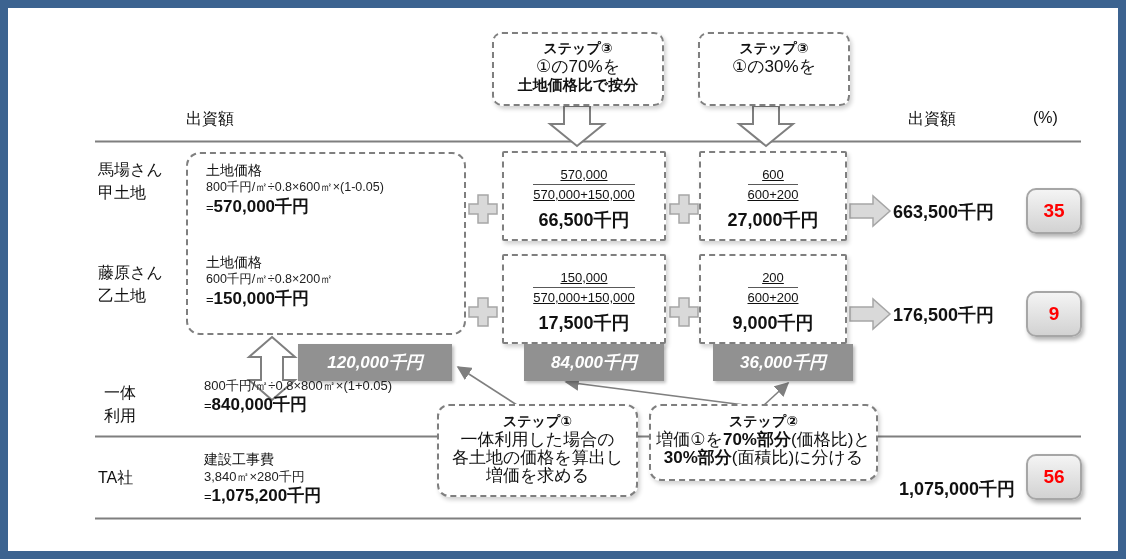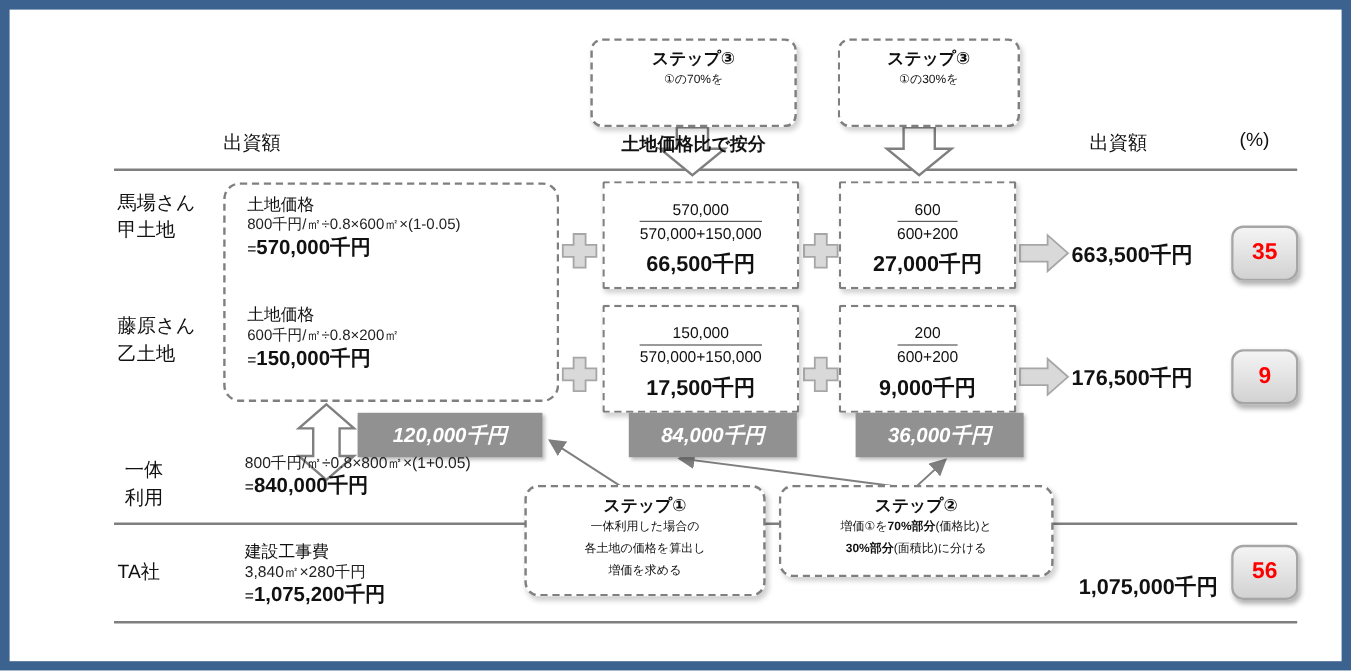--- a/index.html
+++ b/index.html
@@ -11,27 +11,27 @@
   .dashed-box{border:2px dashed #7F7F7F;border-radius:10px;background:#fff;box-shadow:2px 3px 4px rgba(0,0,0,0.18);box-sizing:border-box;text-align:center;}
   .big-dash{border:2px dashed #7F7F7F;border-radius:14px;background:#fff;box-sizing:border-box;}
   .hdr{font-size:16px;color:#111;}
   .rowlbl{font-size:16px;line-height:23px;color:#111;white-space:nowrap;}
   .landtitle{font-size:14px;line-height:18px;}
   .formula{font-size:12.5px;line-height:17px;color:#222;}
   .eqline{line-height:22px;}
   .eq{font-size:13px;}
   .bigval{font-size:17px;font-weight:bold;}
   .fracbox{display:flex;flex-direction:column;align-items:center;justify-content:center;padding-top:6px;}
-  .fraction{display:inline-flex;flex-direction:column;align-items:center;font-size:13px;line-height:17px;}
+  .fraction{display:inline-flex;flex-direction:column;align-items:center;font-size:13px;line-height:17px;text-decoration:underline;}
   .num{border-bottom:1.5px solid #595959;width:100%;text-align:center;padding:0 3px 1px 3px;box-sizing:border-box;}
   .den{padding-top:1px;}
   .fracval{font-size:18px;font-weight:bold;margin-top:5px;}
   .stepbox{line-height:18px;}
   .steptitle{font-size:14px;font-weight:bold;line-height:19px;}
-  .stepline{font-size:10px;line-height:18px;}
+  .stepline{font-size:17px;line-height:18px;}
   .grayband{background:#919191;color:#fff;font-weight:bold;font-size:17px;box-shadow:2px 2px 3px rgba(0,0,0,0.25);display:flex;align-items:center;justify-content:center;font-style:italic;}
   .pctbox{border:2px solid #A6A6A6;border-radius:10px;background:linear-gradient(#F4F4F4,#D2D2D2);box-shadow:2px 3px 4px rgba(0,0,0,0.3);color:#FF0000;font-weight:bold;font-size:19px;display:flex;align-items:center;justify-content:center;box-sizing:border-box;}
   .total{font-size:18px;font-weight:bold;white-space:nowrap;}
   .b{font-weight:bold;}
 </style>
 </head>
 <body>
 
 <div id="stage">
 
@@ -66,21 +66,21 @@
     <line x1="763" y1="406" x2="788" y2="383" stroke="#7F7F7F" stroke-width="1.6" marker-end="url(#ah)"></line>
   </svg>
 
   <div class="abs z2 hdr" style="left:186px;top:109px;">出資額</div>
   <div class="abs z2 hdr" style="left:908px;top:109px;">出資額</div>
   <div class="abs z2 hdr" style="left:1033px;top:109px;">(%)</div>
 
   <div class="abs z2 dashed-box stepbox" style="left:492px;top:32px;width:172px;height:74px;padding-top:5px;">
     <div class="steptitle">ステップ③</div>
     <div class="stepline">①の70%を</div>
-    <div class="stepline b" style="font-size:15px;margin-top:36px;">土地価格比で按分</div>
+    <div class="stepline b" style="font-size:15px;">土地価格比で按分</div>
   </div>
   <div class="abs z2 dashed-box stepbox" style="left:698px;top:32px;width:152px;height:74px;padding-top:5px;">
     <div class="steptitle">ステップ③</div>
     <div class="stepline">①の30%を</div>
   </div>
 
   <div class="abs z2 rowlbl" style="left:98px;top:158px;">
     <div>馬場さん</div>
     <div>甲土地</div>
   </div>

